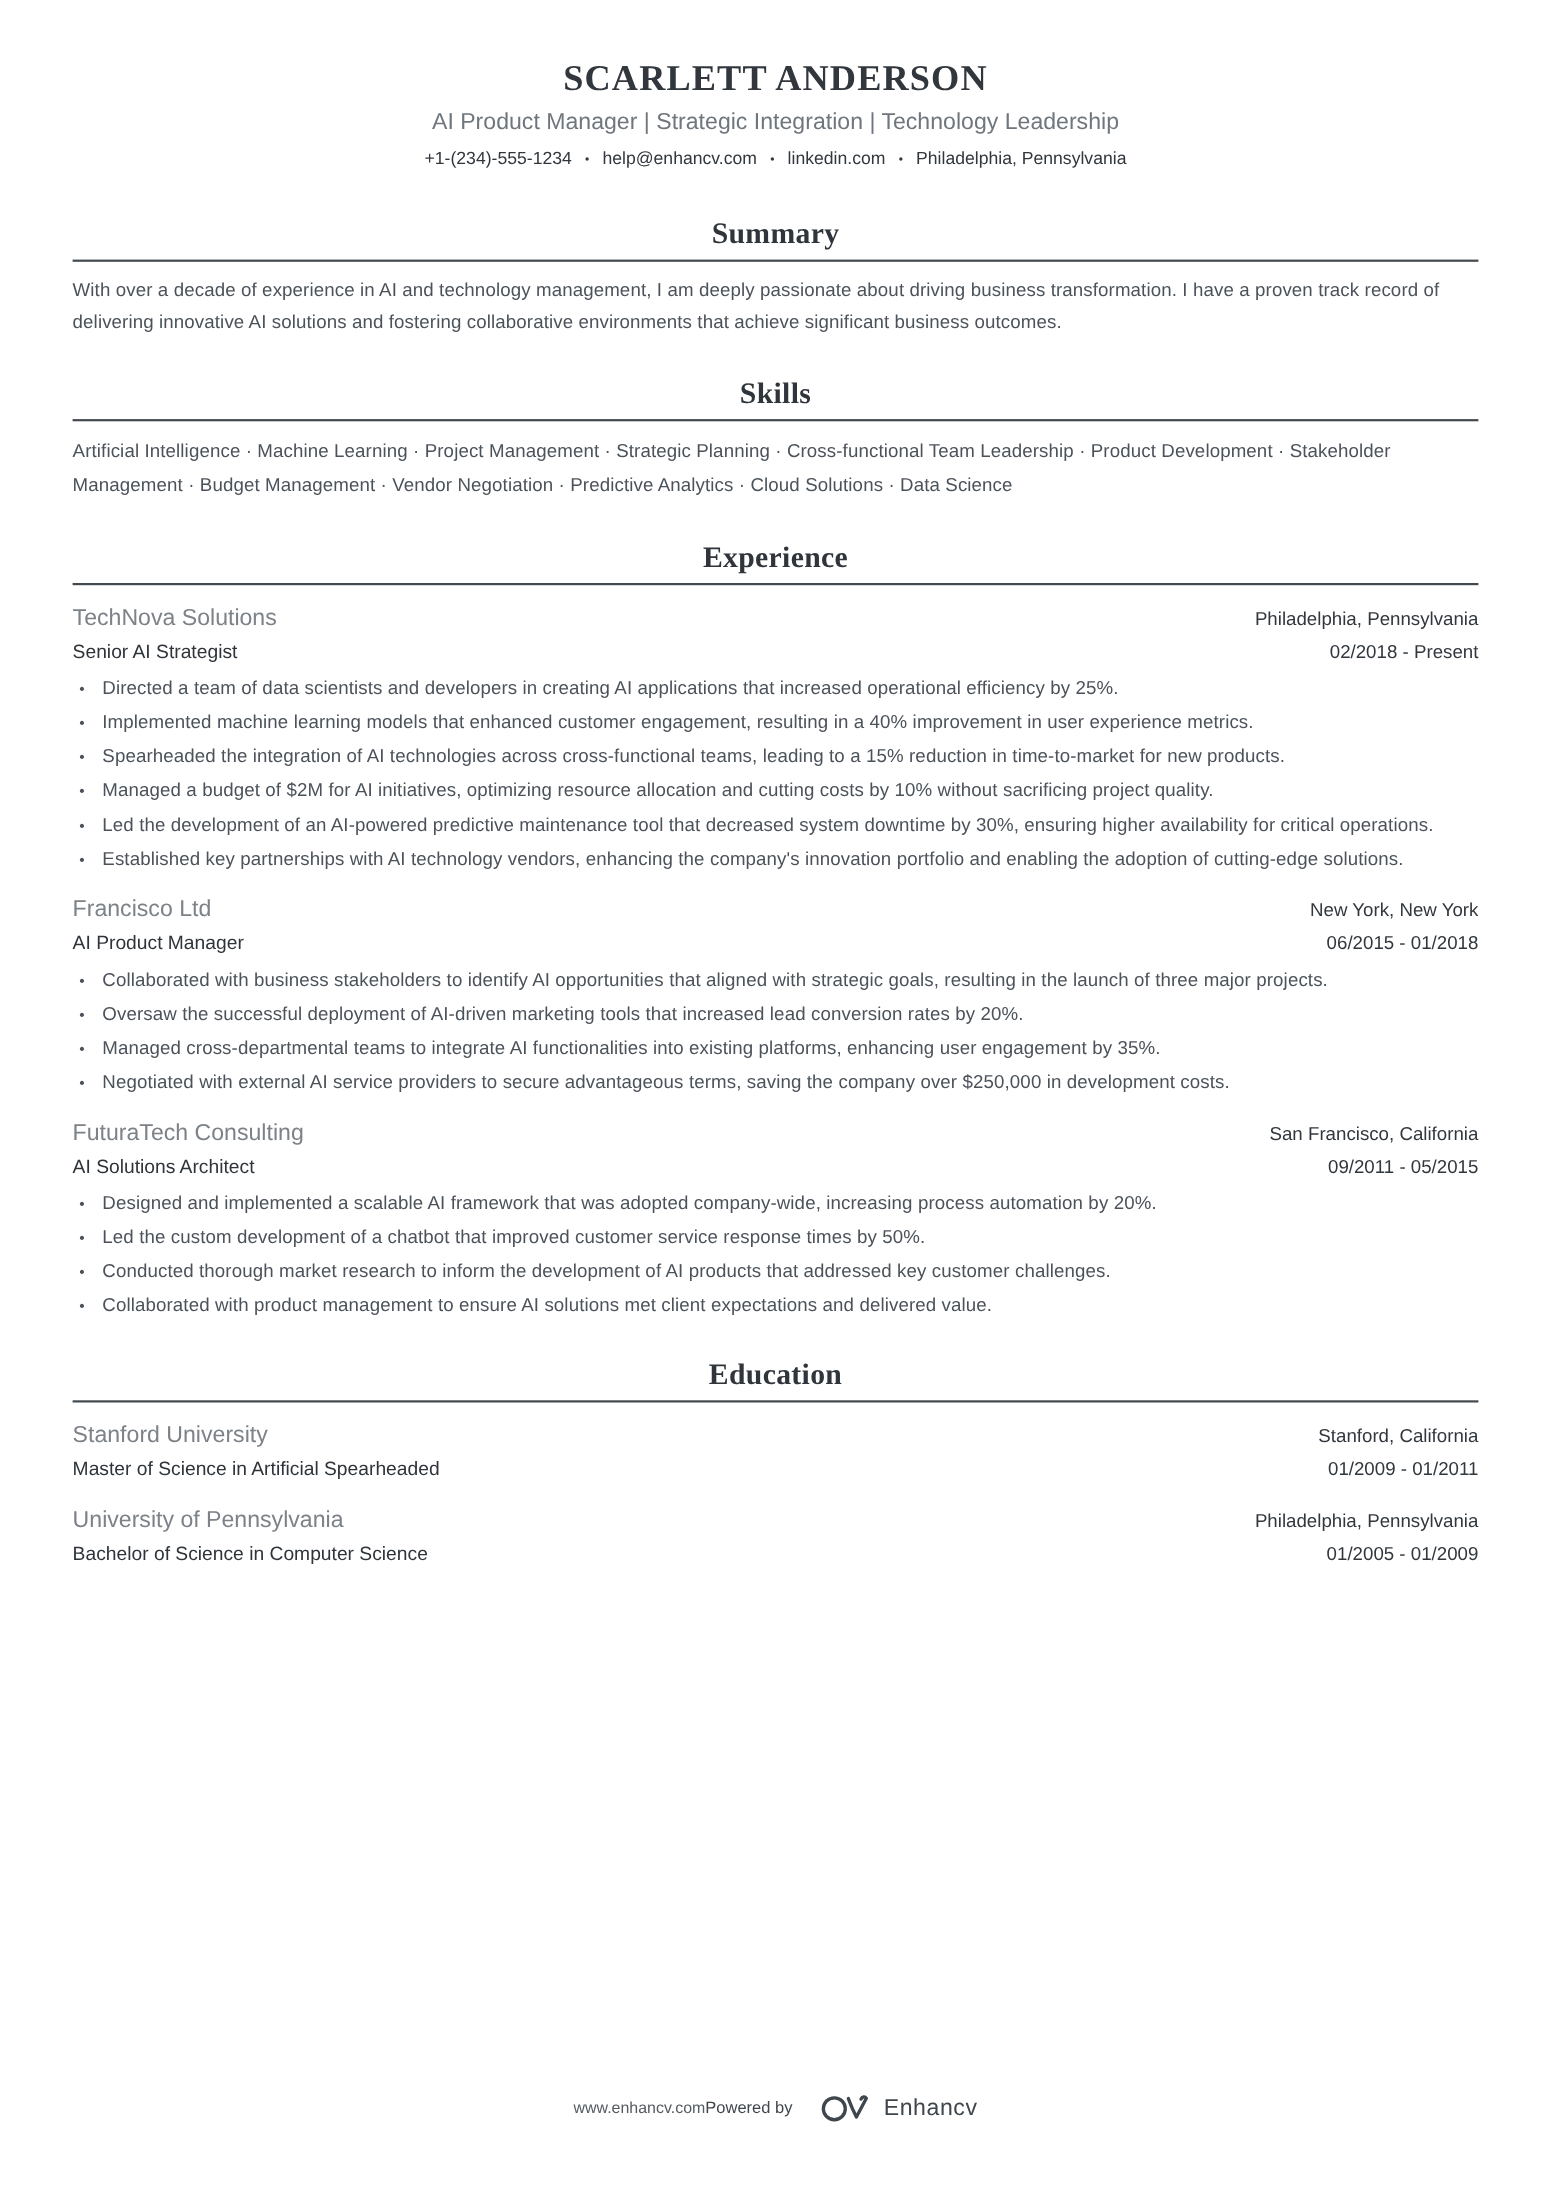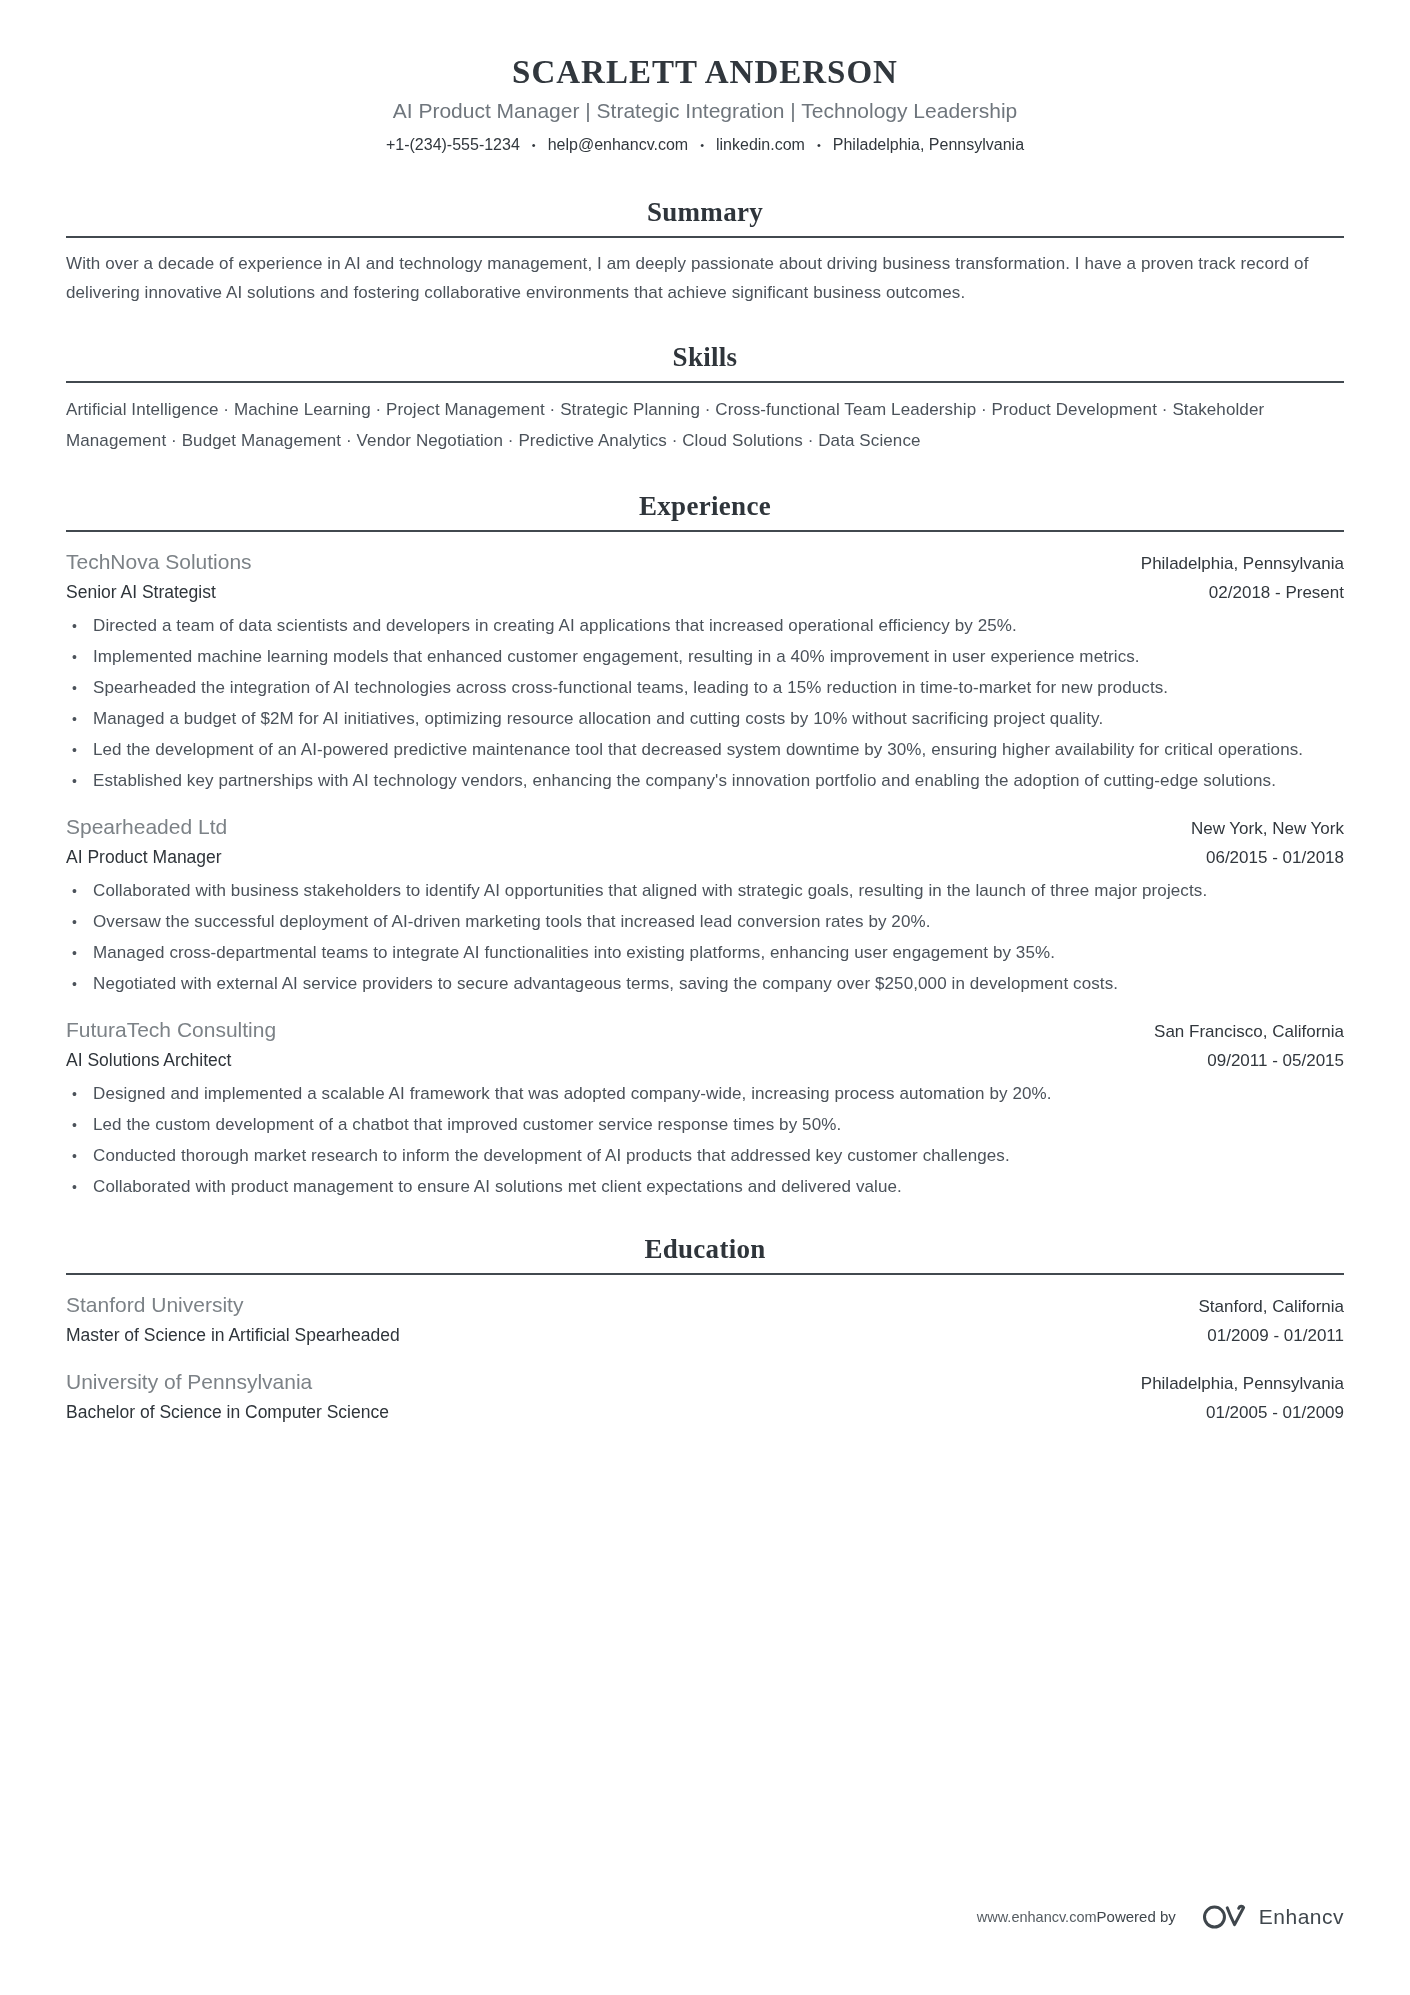--- a/index.html
+++ b/index.html
@@ -53,21 +53,21 @@
   ul.bullets li{
     position:relative;padding-left:27px;font-size:17px;line-height:24px;
     color:var(--ink-body);margin-bottom:7px;letter-spacing:.1px;
   }
   ul.bullets li::before{
     content:"•";position:absolute;left:6px;top:0;color:var(--ink-body);font-size:14px;
   }
 
   footer.pg{
     position:absolute;left:66px;right:66px;bottom:64px;
-    display:flex;justify-content:flex-end;align-items:center;
+    display:flex;justify-content:center;align-items:center;
   }
   .site{font-size:14.5px;color:#555c62;text-decoration:none;cursor:pointer;}
   .powered{display:flex;align-items:center;gap:26px;}
   .powered .plabel{font-size:15px;color:var(--footer-ink);}
   .brandlink{display:flex;align-items:center;gap:10px;text-decoration:none;cursor:pointer;}
   .brandname{font-size:21px;color:var(--footer-ink);letter-spacing:.5px;}
   .logo-svg{display:block;}
 </style>
 </head>
 <body>
@@ -116,21 +116,21 @@
           <li>Implemented machine learning models that enhanced customer engagement, resulting in a 40% improvement in user experience metrics.</li>
           <li>Spearheaded the integration of AI technologies across cross-functional teams, leading to a 15% reduction in time-to-market for new products.</li>
           <li>Managed a budget of $2M for AI initiatives, optimizing resource allocation and cutting costs by 10% without sacrificing project quality.</li>
           <li>Led the development of an AI-powered predictive maintenance tool that decreased system downtime by 30%, ensuring higher availability for critical operations.</li>
           <li>Established key partnerships with AI technology vendors, enhancing the company's innovation portfolio and enabling the adoption of cutting-edge solutions.</li>
         </ul>
   </article>
 
   <article class="job">
     <div class="row">
-      <h3 class="company">Spearheaded Ltd</h3>
+      <h3 class="company">Francisco Ltd</h3>
       <div class="loc">New York, New York</div>
     </div>
     <div class="row">
       <div class="jobtitle">AI Product Manager</div>
       <div class="dates">06/2015 - 01/2018</div>
     </div>
     <ul class="bullets">
           <li>Collaborated with business stakeholders to identify AI opportunities that aligned with strategic goals, resulting in the launch of three major projects.</li>
           <li>Oversaw the successful deployment of AI-driven marketing tools that increased lead conversion rates by 20%.</li>
           <li>Managed cross-departmental teams to integrate AI functionalities into existing platforms, enhancing user engagement by 35%.</li>

